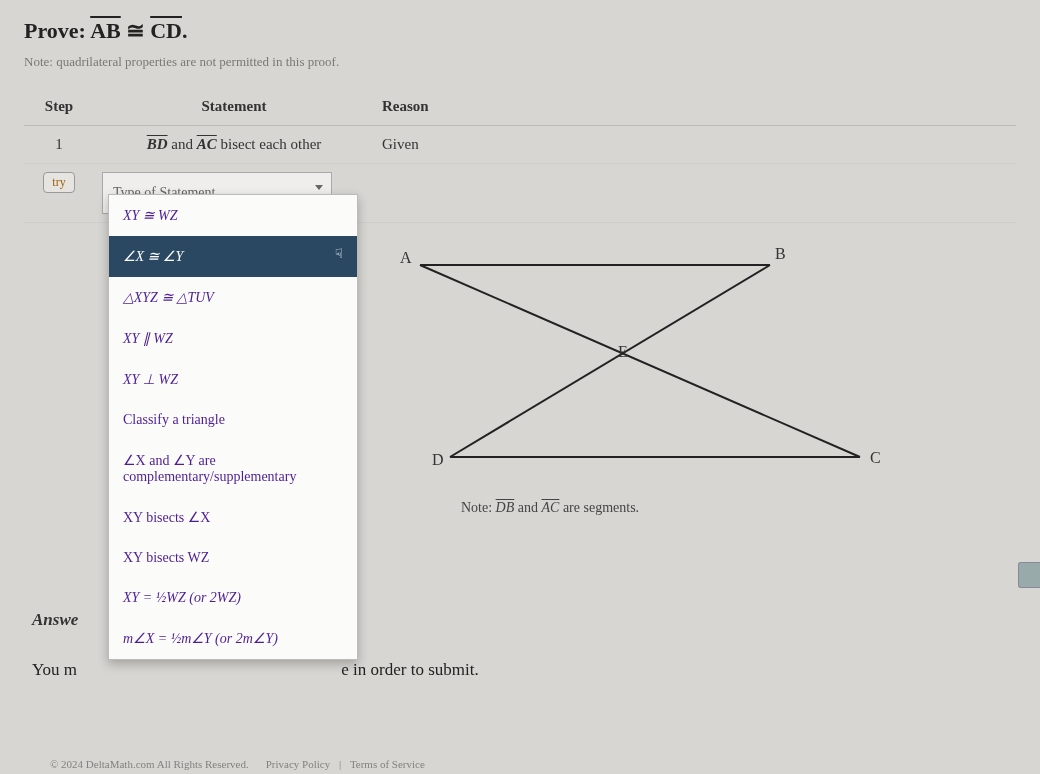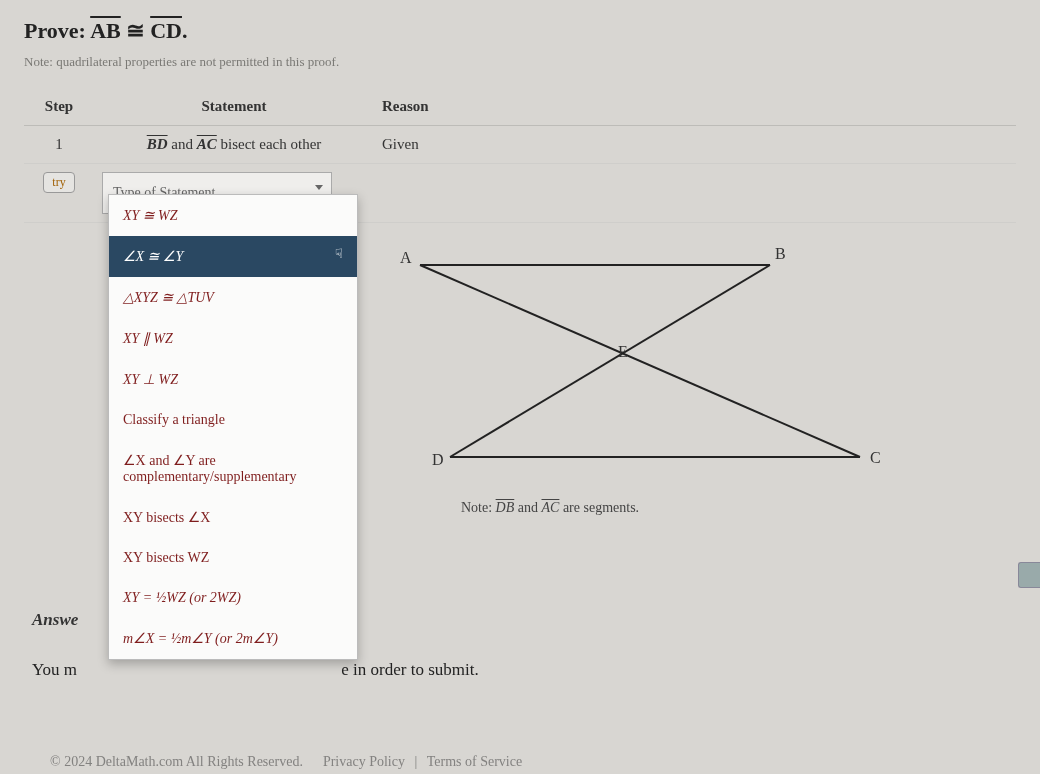--- a/index.html
+++ b/index.html
@@ -76,21 +76,21 @@
     width: 250px;
     background: #fbfbfa;
     border: 1px solid #bbb;
     box-shadow: 0 4px 10px rgba(0,0,0,0.25);
     z-index: 10;
   }
   .dropdown-item {
     padding: 12px 14px;
     font-size: 14px;
     font-style: italic;
-    color: #7f1d1d;
+    color: #4c1d95;
     cursor: pointer;
     position: relative;
   }
   .dropdown-item.selected {
     background: #2a4862;
     color: #fff;
   }
   .cursor-hand {
     position: absolute;
     right: 14px;
@@ -126,21 +126,21 @@
     position: absolute;
     left: 32px;
     top: 660px;
     font-size: 17px;
     color: #222;
   }
   .footer {
     position: absolute;
     bottom: 4px;
     left: 50px;
-    font-size: 14px;
+    font-size: 11px;
     color: #838280;
   }
   .footer a { color: #838280; text-decoration: none; margin: 0 6px;}
   .save-badge {
     position: absolute;
     right: 0;
     top: 562px;
     width: 22px;
     height: 26px;
     background: #9aa;

